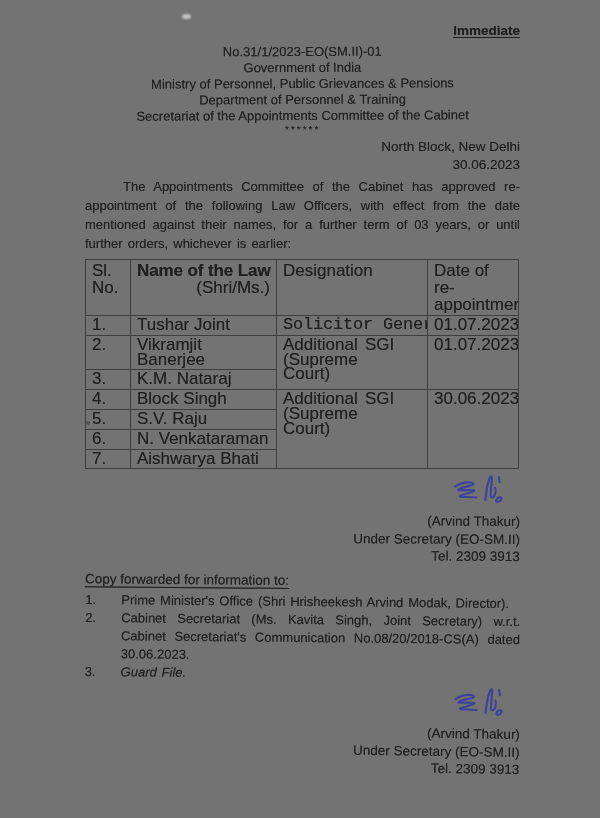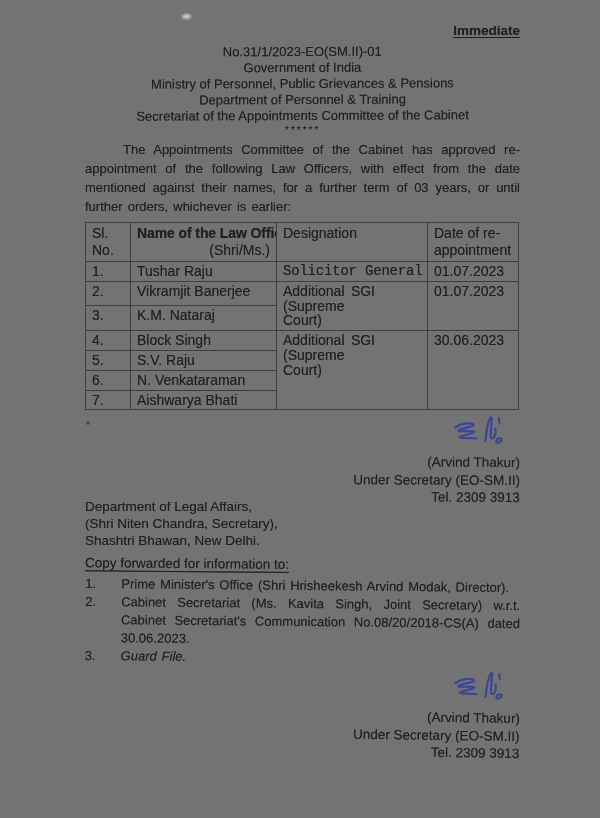--- a/index.html
+++ b/index.html
@@ -19,21 +19,21 @@
 
   .place-date { margin-top:2px; text-align:right; font-size:13.5px; line-height:17.5px; }
 
   .para {
     margin:4px 0 0 0; font-size:13px; line-height:19px;
     text-align:justify; text-align-last:left; text-indent:38px; word-spacing:1.5px;
   }
 
   table.appt {
     margin-top:6px; border-collapse:collapse; table-layout:fixed;
-    width:433px; font-size:14px;
+    width:433px; font-size:17px;
   }
   table.appt th, table.appt td {
     border:1.6px solid #3f3f3f; font-weight:400; text-align:left;
     vertical-align:top; padding:2px 6px; overflow:hidden;
   }
   table.appt th { line-height:17px; }
   table.appt td { line-height:14.8px; height:14px; }
   .th-name .l1 { white-space:nowrap; letter-spacing:-0.1px;font-weight:bold; }
   .th-name .l2 { text-align:right; }
   .th-date { text-align:justify; text-align-last:left; }
@@ -76,20 +76,24 @@
 
     <div class="hdr">
       <div>No.31/1/2023-EO(SM.II)-01</div>
       <div>Government of India</div>
       <div>Ministry of Personnel, Public Grievances &amp; Pensions</div>
       <div>Department of Personnel &amp; Training</div>
       <div>Secretariat of the Appointments Committee of the Cabinet</div>
       <div class="stars">******</div>
     </div>
 
+    <div class="place-date">
+      <div>North Block, New Delhi</div>
+      <div>30.06.2023</div>
+    </div>
 
     <p class="para">The Appointments Committee of the Cabinet has approved re-appointment of the following Law Officers, with effect from the date mentioned against their names, for a further term of 03 years, or until further orders, whichever is earlier:</p>
 
     <table class="appt">
       <colgroup>
         <col style="width:45px">
           <col style="width:146px">
           <col style="width:151px">
           <col style="width:91px">
       </colgroup>
@@ -103,21 +107,21 @@
             <div class="l1">Name of the Law Officer</div>
             <div class="l2">(Shri/Ms.)</div>
           </th>
           <th>Designation</th>
           <th class="th-date">Date of re-appointment</th>
         </tr>
       </thead>
       <tbody>
         <tr>
           <td class="c-sl">1.</td>
-          <td>Tushar Raju</td>
+          <td>Tushar Joint</td>
           <td class="c-tight">Solicitor General of India</td>
           <td>01.07.2023</td>
         </tr>
         <tr>
           <td class="c-sl">2.</td>
           <td>Vikramjit Banerjee</td>
           <td class="c-merged" rowspan="2">Additional SGI (Supreme
 Court)</td>
           <td rowspan="2">01.07.2023</td>
         </tr>
@@ -152,25 +156,20 @@
         <path class="sig-ink" d="M10 18 C 18 12, 29 12, 31 15 C 31 17, 18 18, 14 21 C 11 23, 24 21, 31 22 C 34 23, 22 26, 16 28 C 12 30, 26 29, 34 30"></path>
         <path class="sig-ink" d="M44 33 C 45 24, 46 13, 49 8 C 50 5, 52 6, 51 10 L 50 27 C 50 31, 53 31, 55 26 C 56 23, 56 21, 55 19"></path>
         <path class="sig-ink" d="M59 7 L 60 13"></path>
         <path class="sig-ink" d="M57 31 C 62 28, 64 31, 60 34 C 57 36, 55 34, 57 32"></path>
       </svg>
       <div>(Arvind Thakur)</div>
       <div>Under Secretary (EO-SM.II)</div>
       <div>Tel. 2309 3913</div>
     </div>
 
-    <div class="dept">
-      <div>Department of Legal Affairs,</div>
-      <div>(Shri Niten Chandra, Secretary),</div>
-      <div>Shashtri Bhawan, New Delhi.</div>
-    </div>
 
     <div class="copy-head">
       <span>Copy forwarded for information to:</span>
     </div>
 
     <div class="copy-list">
       <div class="copy-item">
         <div class="num">1.</div>
         <div class="txt">Prime Minister's Office (Shri Hrisheekesh Arvind Modak, Director).</div>
       </div>

